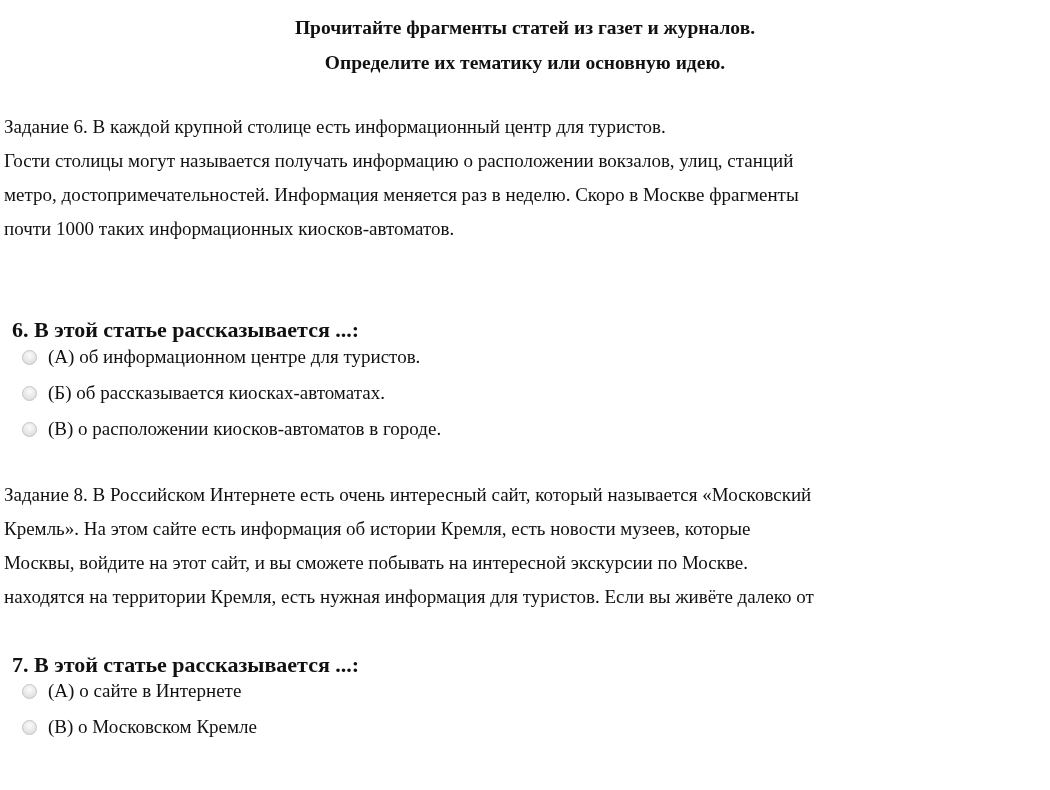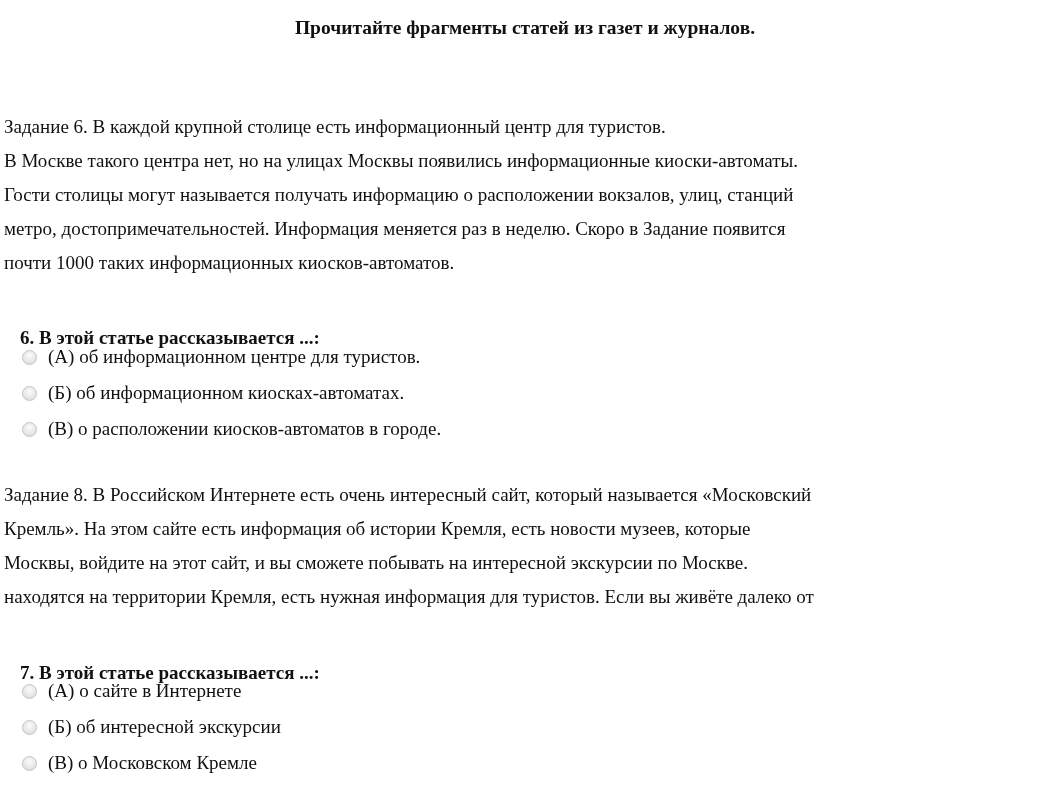--- a/index.html
+++ b/index.html
@@ -31,24 +31,24 @@
       left: 4px;
       width: 1040px;
       font-size: 19px;
       line-height: 34px;
       margin: 0;
     }
     .passage .line { white-space: nowrap; display: block; }
     .question {
       position: absolute;
       left: 8px;
-      font-size: 19px;
+      font-size: 22px;
       font-weight: bold;
       line-height: 24px;
-      margin: 12px;
+      margin: 4px;
     }
     .options {
       position: absolute;
       left: 0;
       margin: 0;
       padding: 0;
       list-style: none;
     }
     .option {
       display: flex;
@@ -68,40 +68,40 @@
       background: radial-gradient(circle at 50% 35%, #fbfbfb 0%, #e6e6e6 60%, #d4d4d4 100%);
       flex: 0 0 auto;
     }
     .option-label { white-space: nowrap; }
   </style>
 </head>
 <body>
 
 <div class="header">
   <div>Прочитайте фрагменты статей из газет и журналов.</div>
+  <div>Определите их тематику или основную идею.</div>
 </div>
 
 <p class="passage" style="top:110px;">
   <span class="line">Задание 6. В каждой крупной столице есть информационный центр для туристов.</span>
-  <span class="line">В Москве такого центра нет, но на улицах Москвы появились информационные киоски-автоматы.</span>
   <span class="line">Гости столицы могут называется получать информацию о расположении вокзалов, улиц, станций</span>
-  <span class="line">метро, достопримечательностей. Информация меняется раз в неделю. Скоро в Задание появится</span>
+  <span class="line">метро, достопримечательностей. Информация меняется раз в неделю. Скоро в Москве фрагменты</span>
   <span class="line">почти 1000 таких информационных киосков-автоматов.</span>
 </p>
 
 <div class="question" style="top:314px;">6. В этой статье рассказывается ...:</div>
 
 <ul class="options" style="top:339px;">
   <li class="option">
     <span class="radio"></span>
     <span class="option-label">(А) об информационном центре для туристов.</span>
   </li>
   <li class="option">
     <span class="radio"></span>
-    <span class="option-label">(Б) об информационном киосках-автоматах.</span>
+    <span class="option-label">(Б) об рассказывается киосках-автоматах.</span>
   </li>
   <li class="option">
     <span class="radio"></span>
     <span class="option-label">(В) о расположении киосков-автоматов в городе.</span>
   </li>
 </ul>
 
 <p class="passage" style="top:478px;">
   <span class="line">Задание 8. В Российском Интернете есть очень интересный сайт, который называется «Московский</span>
   <span class="line">Кремль». На этом сайте есть информация об истории Кремля, есть новости музеев, которые</span>
@@ -111,19 +111,15 @@
 
 <div class="question" style="top:649px;">7. В этой статье рассказывается ...:</div>
 
 <ul class="options" style="top:673px;">
   <li class="option">
     <span class="radio"></span>
     <span class="option-label">(А) о сайте в Интернете</span>
   </li>
   <li class="option">
     <span class="radio"></span>
-    <span class="option-label">(Б) об интересной экскурсии</span>
-  </li>
-  <li class="option">
-    <span class="radio"></span>
     <span class="option-label">(В) о Московском Кремле</span>
   </li>
 </ul>
 
 </body></html>

